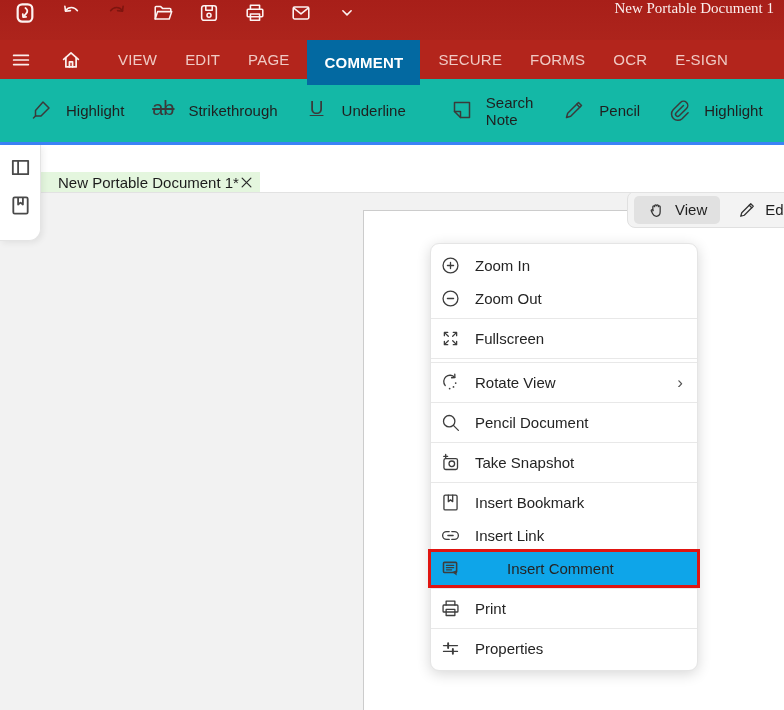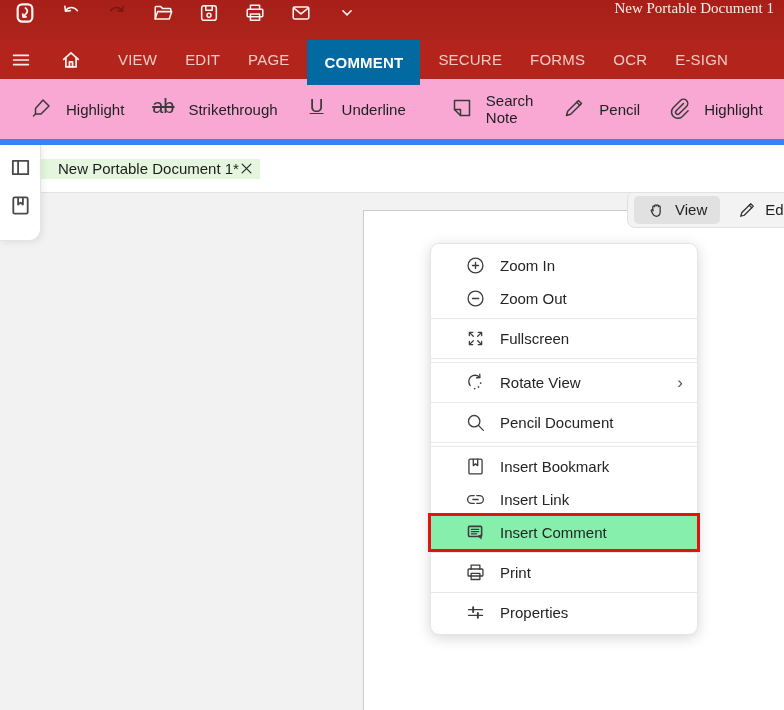--- a/index.html
+++ b/index.html
@@ -25,35 +25,35 @@
   .rb-ic svg { width:22px; height:22px; stroke:#fbeeec; fill:none; stroke-width:1.9;
                stroke-linecap:round; stroke-linejoin:round; }
   .hamburger { margin:0 24px 0 8px; }
   .home { margin-right:20px; }
   .rtab { color:#f0cac4; font-size:15px; padding:0 10px; margin:0 4px; height:39px;
           display:flex; align-items:center; letter-spacing:.2px; white-space:nowrap; }
   .rtab.active { background:#0369a1; color:#fff; font-weight:bold; height:45px;
                  padding:0 17px; margin-top:6px; }
 
   
-  .toolbar { height:66px; background:#f9a8d4; display:flex; align-items:center;
-             padding-left:28px; border-bottom:6px solid #3b82f6; }
+  .toolbar { height:66px; background:#14b8a6; display:flex; align-items:center;
+             padding-left:28px; border-bottom:3px solid #3b82f6; }
   .tool { display:flex; align-items:center; margin-right:26px; cursor:default; }
   .tool .ic { width:26px; height:26px; display:flex; justify-content:center;
               margin-right:12px; }
   .tool .ic svg { width:24px; height:24px; stroke:#3a3a3a; fill:none; stroke-width:1.5;
                   stroke-linecap:round; stroke-linejoin:round; }
   .tool .lbl { font-size:15px; color:#1f1f1f; }
   .glyph-strike { font-size:20px; color:#3a3a3a; text-decoration:line-through; line-height:1; }
   .glyph-under  { font-size:19px; color:#3a3a3a; text-decoration:underline; line-height:1; }
   .tool-sep { width:1px; height:30px; background:#d9d9d9; margin:0 18px 0 0; }
 
   
   .tabstrip { height:48px; background:#fff; border-bottom:1px solid #e2e2e2;
-              display:flex; align-items:center; padding-left:41px; }
+              display:flex; align-items:flex-end; padding-left:41px; }
   .doc-tab { width:219px; background:#e4f6de; display:flex; align-items:center;
              padding:0 14px 0 17px; }
   .doc-tab .lbl { font-size:15px; color:#1c1c1c; flex:1; white-space:nowrap; }
   .doc-tab .x { width:20px; height:20px; display:flex; align-items:center; justify-content:center; }
   .doc-tab .x svg { width:15px; height:15px; stroke:#2b2b2b; stroke-width:2;
                     stroke-linecap:round; fill:none; }
 
   
   .side-panel { position:absolute; left:0; top:145px; width:41px; height:96px; background:#fff;
                 border-right:1px solid #e4e4e4; border-bottom:1px solid #e4e4e4;
@@ -77,28 +77,28 @@
   .seg { display:flex; align-items:center; gap:8px; padding:4px 13px; border-radius:5px;
          font-size:15px; color:#1f1f1f; white-space:nowrap; }
   .seg.selected { background:#e1e1e1; }
   .seg svg { width:20px; height:20px; stroke:#333; fill:none; stroke-width:1.5;
              stroke-linecap:round; stroke-linejoin:round; }
 
   
   .ctx-menu { position:absolute; left:430px; top:50px; width:268px; background:#fff;
               border:1px solid #e5e5e5; border-radius:9px; padding:5px 0;
               box-shadow:0 3px 14px rgba(0,0,0,.16); z-index:3; }
-  .mi { height:33px; display:flex; align-items:center; padding-left:33px; position:relative; }
+  .mi { height:33px; display:flex; align-items:center; padding-left:8px; position:relative; }
   .mi .ic { width:22px; height:22px; display:flex; align-items:center; justify-content:center;
             margin-right:14px; }
   .mi .ic svg { width:21px; height:21px; stroke:#3d3d3d; fill:none; stroke-width:1.5;
                 stroke-linecap:round; stroke-linejoin:round; }
   .mi .lbl { font-size:15px; color:#242424; }
   .mi .sub { margin-left:auto; padding-right:14px; color:#555; font-size:17px; line-height:1; }
-  .mi.highlighted { background:#86efac; box-shadow:0 0 0 3px #e01511; z-index:4; }
+  .mi.highlighted { background:#0ea5e9; box-shadow:0 0 0 3px #e01511; z-index:4;gap:32px; }
   .menu-sep { height:1px; background:#e8e8e8; margin:3px 0; }
 </style>
 </head>
 <body>
 
 <div class="titlebar">
   <span class="tb-ic logo">
     <svg viewBox="0 0 24 24">
         <rect x="4" y="2.5" width="16" height="19" rx="5"></rect>
         <path d="M12.5 6.5 q3.8 2.8 .5 6.5 l-2.6 3" stroke-width="2"></path>
@@ -321,20 +321,30 @@
     <div class="mi">
       <span class="ic">
         <svg viewBox="0 0 24 24">
             <circle cx="10.5" cy="10.5" r="6.5"></circle>
             <path d="M15.3 15.3 L21 21"></path>
           </svg>
       </span>
       <span class="lbl">Pencil Document</span>
     </div>
     <div class="menu-sep"></div>
+    <div class="mi">
+      <span class="ic">
+        <svg viewBox="0 0 24 24">
+            <rect x="4.5" y="7.5" width="15.5" height="12.5" rx="2"></rect>
+            <circle cx="13.5" cy="13.5" r="3.2"></circle>
+            <path d="M6.5 2.8 v4.4 M4.3 5 h4.4"></path>
+          </svg>
+      </span>
+      <span class="lbl">Take Snapshot</span>
+    </div>
     <div class="menu-sep"></div>
     <div class="mi">
       <span class="ic">
         <svg viewBox="0 0 24 24">
             <rect x="4.5" y="3.5" width="15" height="17" rx="1.5"></rect>
             <path d="M9.5 3.5 V11 l2.5-2 2.5 2 V3.5"></path>
           </svg>
       </span>
       <span class="lbl">Insert Bookmark</span>
     </div>

